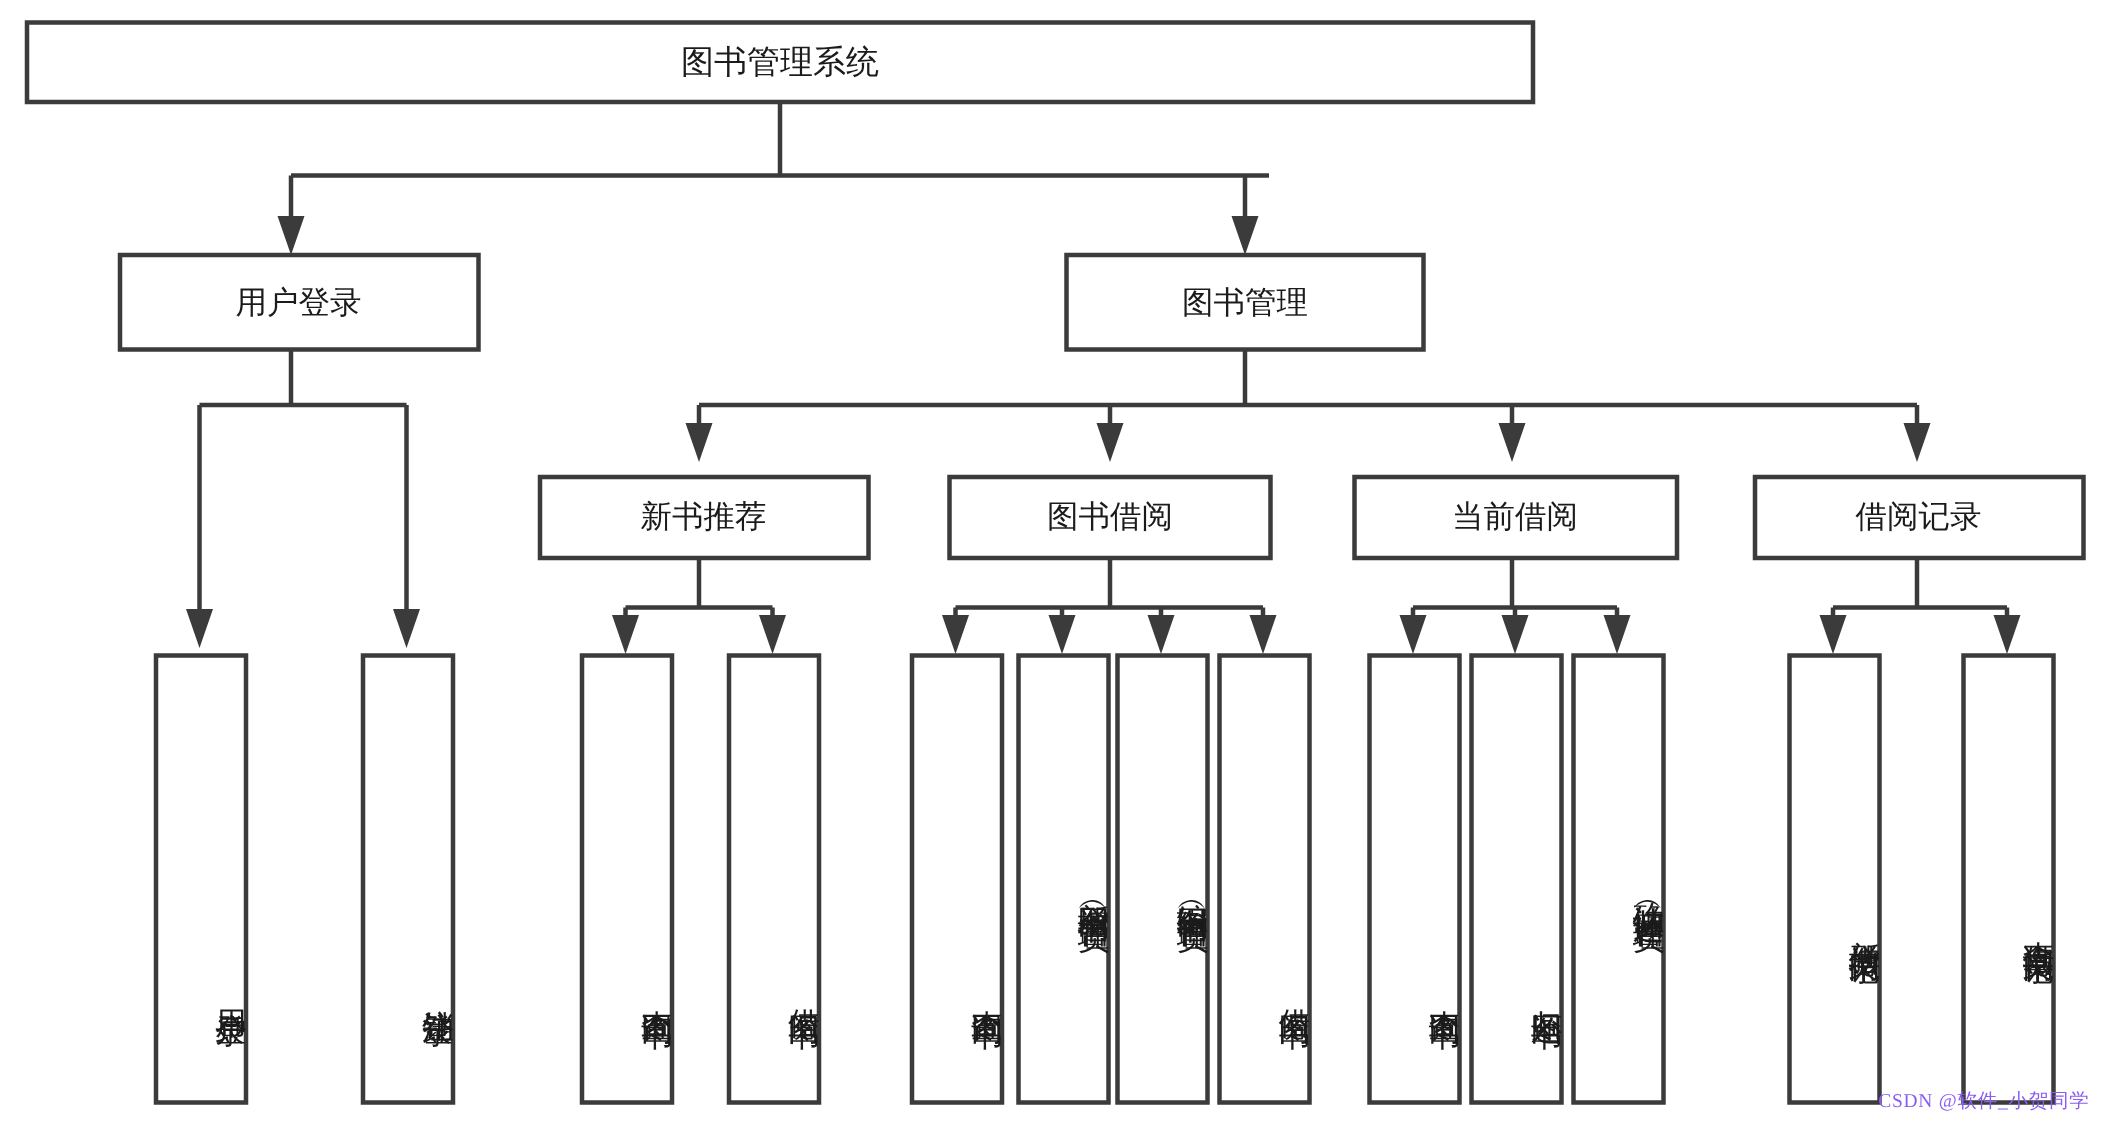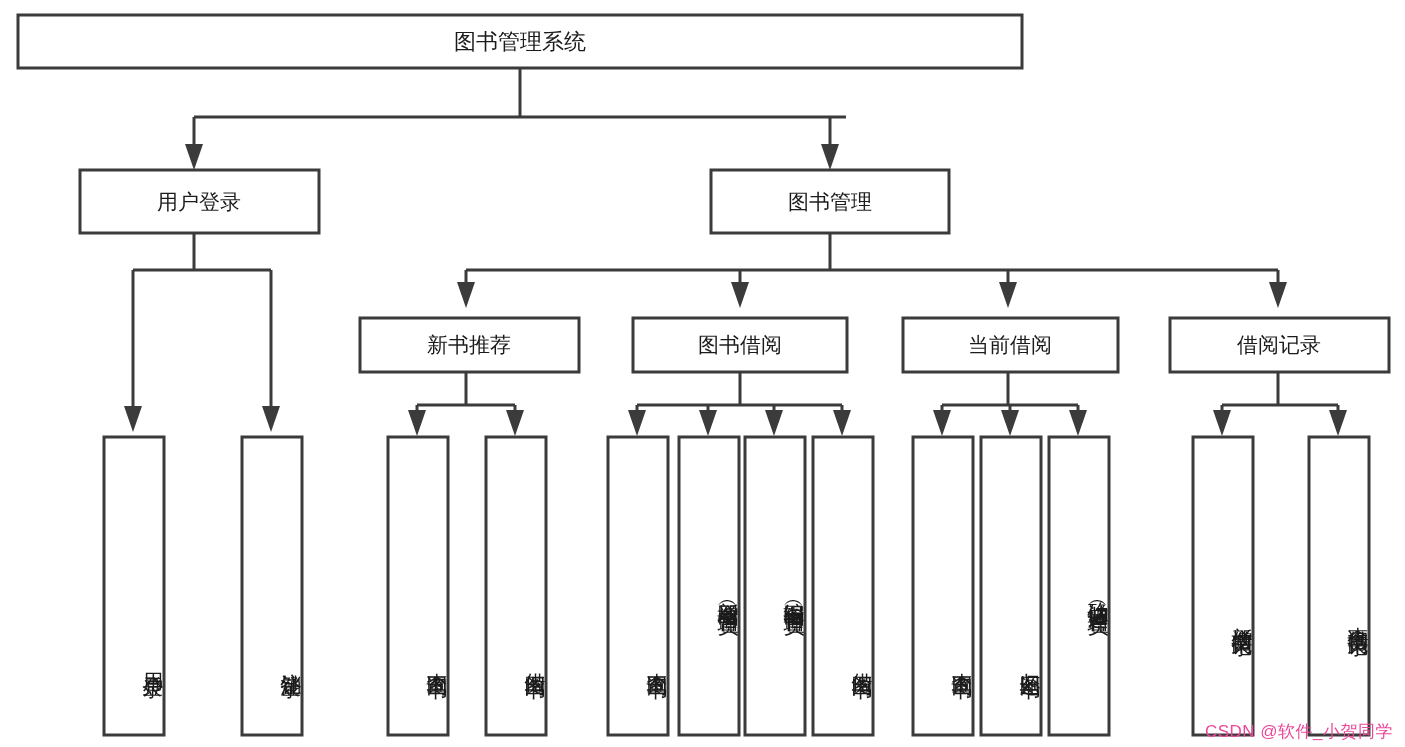--- a/index.html
+++ b/index.html
@@ -30,23 +30,23 @@
     letter-spacing:2px;
     display:flex;
     align-items:flex-start;
     justify-content:center;
     white-space:nowrap;
     pointer-events:none;
   }
   .watermark{
     position:absolute;
     right:12px;bottom:4px;
-    font-family:Liberation Sans, sans-serif;
-    font-size:17px;
-    color:#ec4899;
+    font-family:Liberation Serif, serif;
+    font-size:13px;
+    color:#8b5cf6;
     letter-spacing:0.5px;
     white-space:nowrap;
   }
 </style>
 </head>
 <body>
 
 <div id="stage">
 
   <svg class="diagram" viewBox="0 0 1405 747">

